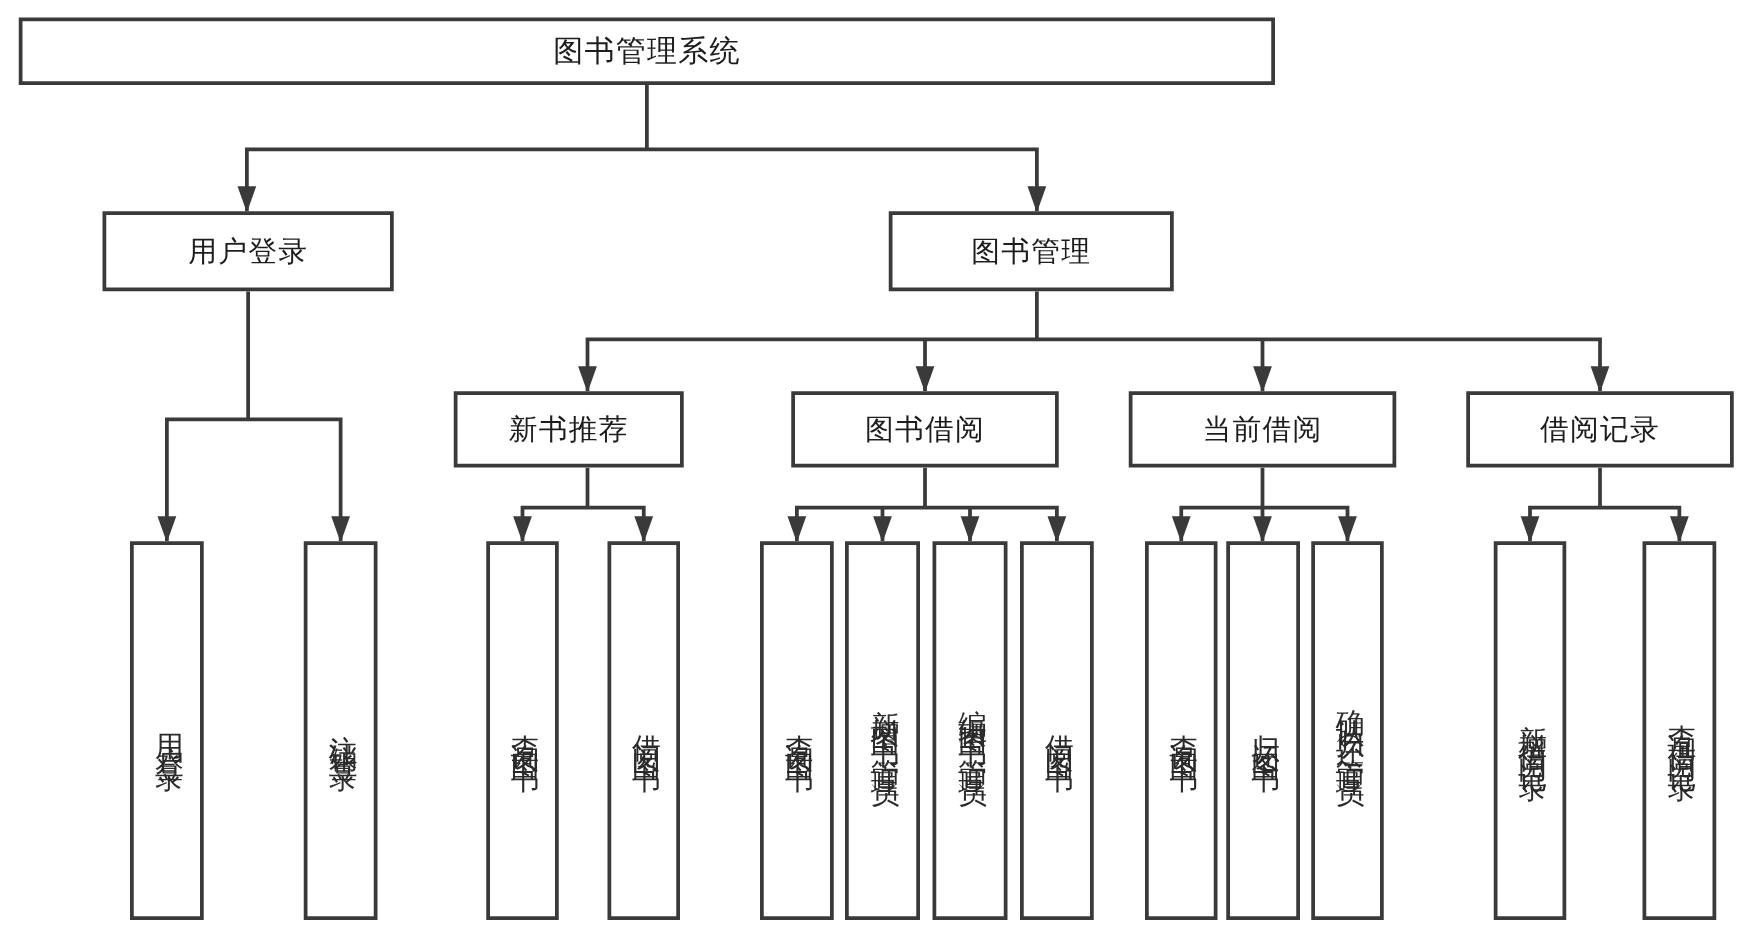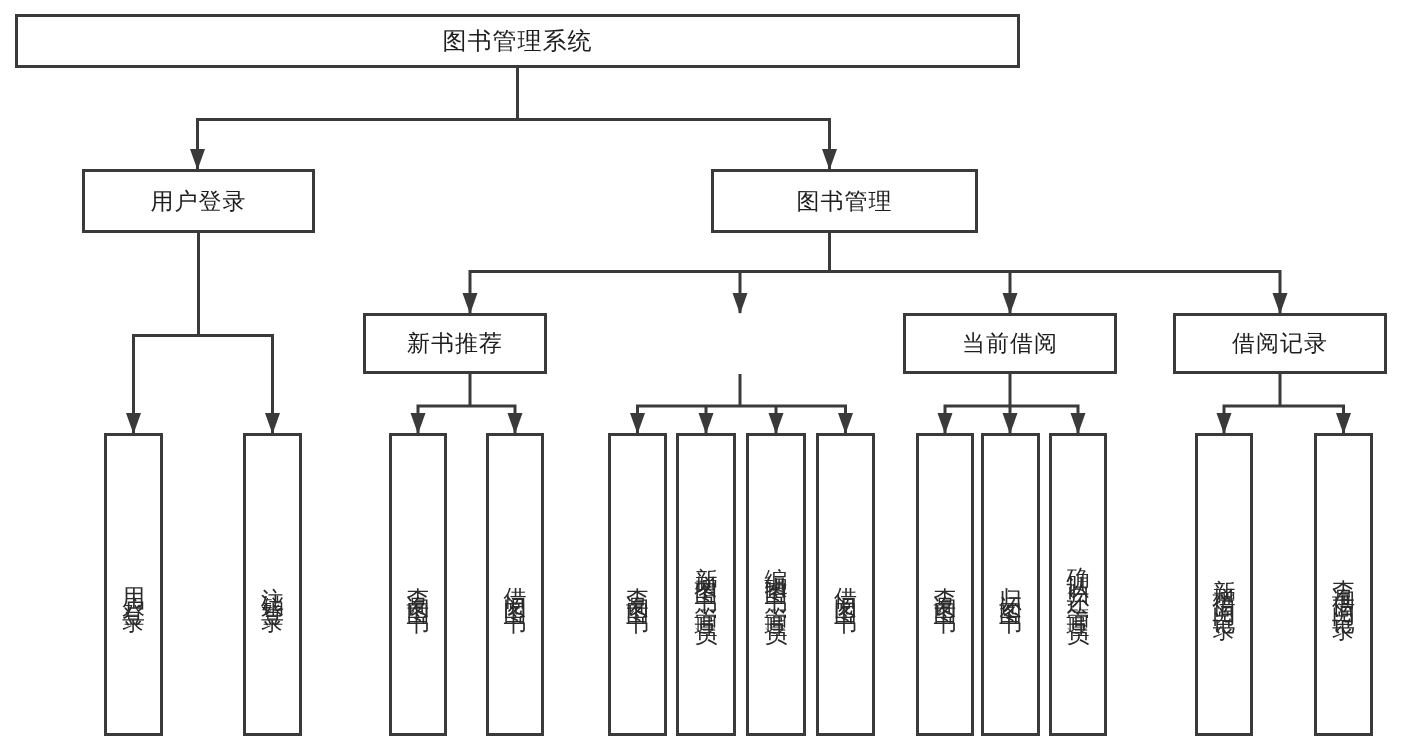--- a/index.html
+++ b/index.html
@@ -5,21 +5,21 @@
   html, body {
     margin: 0;
     padding: 0;
     background: #ffffff;
   }
   .canvas {
     position: relative;
     width: 1405px;
     height: 747px;
     background: #ffffff;
-    font-family: Liberation Serif, serif;
+    font-family: Liberation Mono, monospace;
     overflow: hidden;
   }
   .connectors {
     position: absolute;
     left: 0;
     top: 0;
     width: 1405px;
     height: 747px;
   }
   .box {
@@ -102,26 +102,29 @@
     </g>
   </svg>
 
   <div class="box hbox root-box" style="left:15px;top:14px;width:1005px;height:54px">
     <span>图书管理系统</span>
   </div>
 
   <div class="box hbox" style="left:82px;top:169px;width:233px;height:64px">
     <span>用户登录</span>
   </div>
-  <div class="box hbox" style="left:711px;top:169px;width:267px;height:64px">
+  <div class="box hbox" style="left:711px;top:169px;width:228px;height:64px">
     <span>图书管理</span>
   </div>
 
   <div class="box hbox" style="left:363px;top:313px;width:184px;height:61px">
     <span>新书推荐</span>
+  </div>
+  <div class="box hbox" style="left:633px;top:313px;width:214px;height:61px">
+    <span>图书借阅</span>
   </div>
   <div class="box hbox" style="left:903px;top:313px;width:214px;height:61px">
     <span>当前借阅</span>
   </div>
   <div class="box hbox" style="left:1173px;top:313px;width:214px;height:61px">
     <span>借阅记录</span>
   </div>
 
   <div class="box" style="left:104px;top:433px;width:59px;height:303px">
     <span class="vlabel">用户登录</span>

